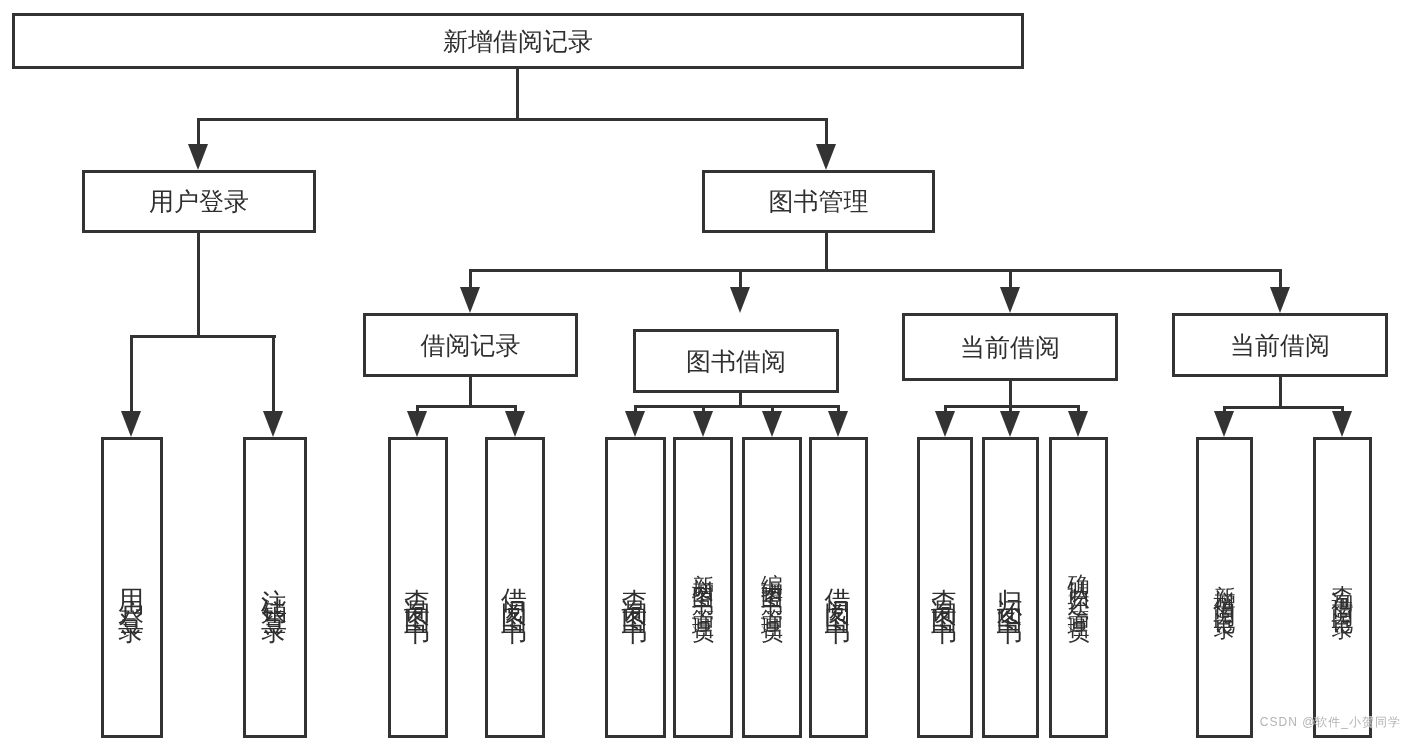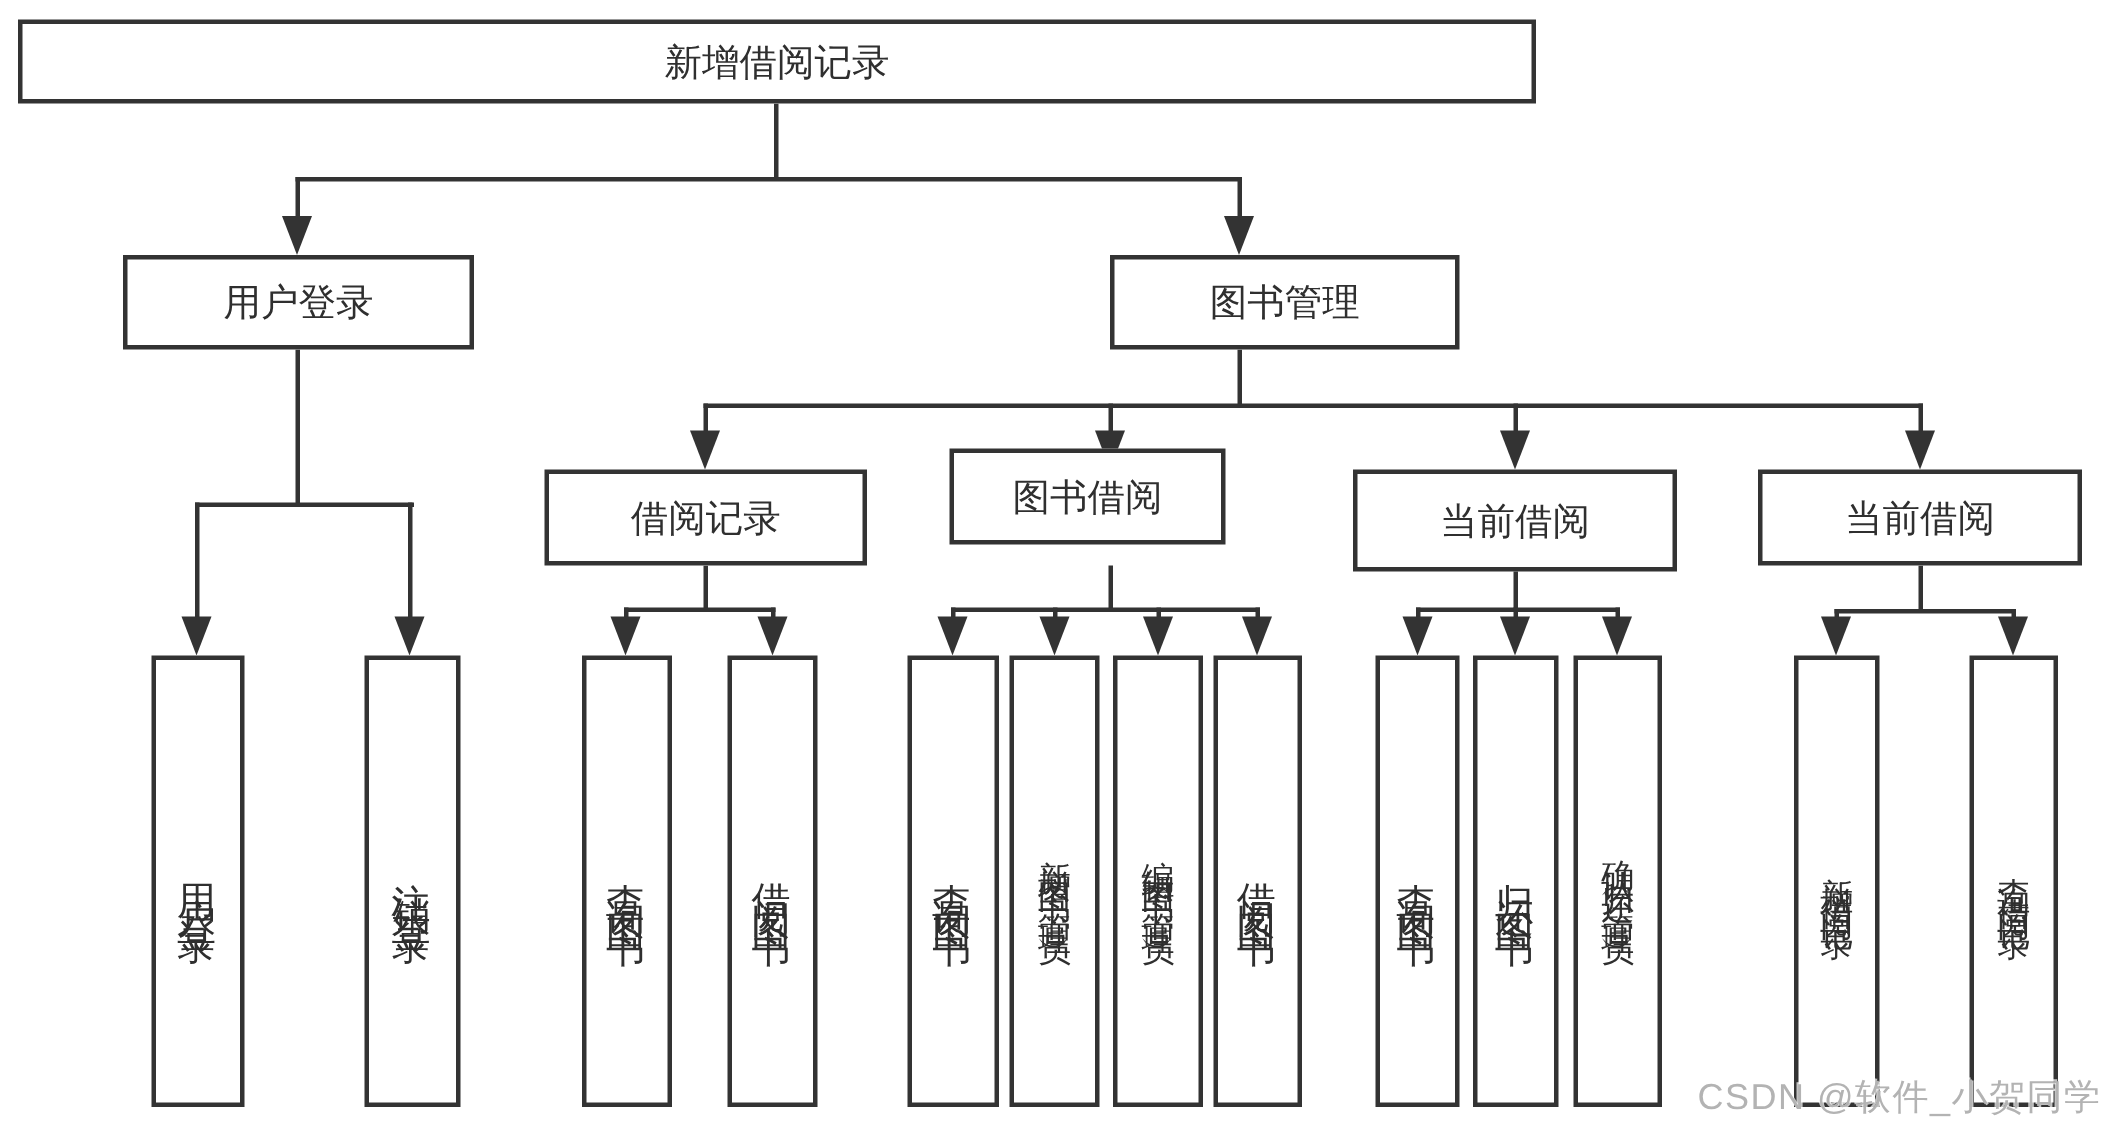--- a/index.html
+++ b/index.html
@@ -46,22 +46,22 @@
   .vl{position:absolute;width:3px;background:var(--line);z-index:1;}
   .hl{position:absolute;height:3px;background:var(--line);z-index:1;}
   .ar{
     position:absolute;width:0;height:0;z-index:1;
     border-left:10px solid transparent;
     border-right:10px solid transparent;
     border-top:26px solid var(--line);
   }
   .watermark{
     position:absolute;
-    right:4px;bottom:0;
-    font-size:24px;
+    right:4px;bottom:16px;
+    font-size:12px;
     color:var(--wm-color);
     letter-spacing:1px;
     z-index:5;
     text-shadow:1px 1px 0 rgba(255,255,255,.7), -1px -1px 0 rgba(255,255,255,.7);
   }
 </style>
 </head>
 <body>
 
 <div class="canvas">
@@ -69,42 +69,42 @@
   <div class="node" style="left:12px;top:13px;width:1012px;height:56px">新增借阅记录</div>
 
   <div class="vl" style="left:516px;top:69px;height:51px"></div>
   <div class="hl" style="left:197px;top:118px;width:631px"></div>
   <div class="vl" style="left:197px;top:118px;height:28px"></div>
   <div class="ar" style="left:188px;top:144px"></div>
   <div class="vl" style="left:825px;top:118px;height:28px"></div>
   <div class="ar" style="left:816px;top:144px"></div>
 
   <div class="node" style="left:82px;top:170px;width:234px;height:63px">用户登录</div>
-  <div class="node" style="left:740px;top:170px;width:233px;height:63px">图书管理</div>
+  <div class="node" style="left:702px;top:170px;width:233px;height:63px">图书管理</div>
 
   <div class="vl" style="left:197px;top:233px;height:104px"></div>
   <div class="hl" style="left:130px;top:335px;width:146px"></div>
   <div class="vl" style="left:130px;top:335px;height:78px"></div>
   <div class="ar" style="left:121px;top:411px"></div>
   <div class="vl" style="left:272px;top:335px;height:78px"></div>
   <div class="ar" style="left:263px;top:411px"></div>
 
   <div class="vl" style="left:825px;top:233px;height:38px"></div>
   <div class="hl" style="left:469px;top:269px;width:813px"></div>
   <div class="vl" style="left:469px;top:269px;height:20px"></div>
   <div class="ar" style="left:460px;top:287px"></div>
   <div class="vl" style="left:739px;top:269px;height:20px"></div>
   <div class="ar" style="left:730px;top:287px"></div>
   <div class="vl" style="left:1009px;top:269px;height:20px"></div>
   <div class="ar" style="left:1000px;top:287px"></div>
   <div class="vl" style="left:1279px;top:269px;height:20px"></div>
   <div class="ar" style="left:1270px;top:287px"></div>
 
   <div class="node" style="left:363px;top:313px;width:215px;height:64px">借阅记录</div>
-  <div class="node" style="left:633px;top:299px;width:184px;height:64px">图书借阅</div>
+  <div class="node" style="left:633px;top:329px;width:206px;height:64px">图书借阅</div>
   <div class="node" style="left:902px;top:313px;width:216px;height:68px">当前借阅</div>
   <div class="node" style="left:1172px;top:313px;width:216px;height:64px">当前借阅</div>
 
   <div class="vl" style="left:469px;top:377px;height:30px"></div>
   <div class="hl" style="left:416px;top:405px;width:101px"></div>
   <div class="vl" style="left:416px;top:405px;height:9px"></div>
   <div class="ar" style="left:407px;top:411px"></div>
   <div class="vl" style="left:514px;top:405px;height:9px"></div>
   <div class="ar" style="left:505px;top:411px"></div>
 

